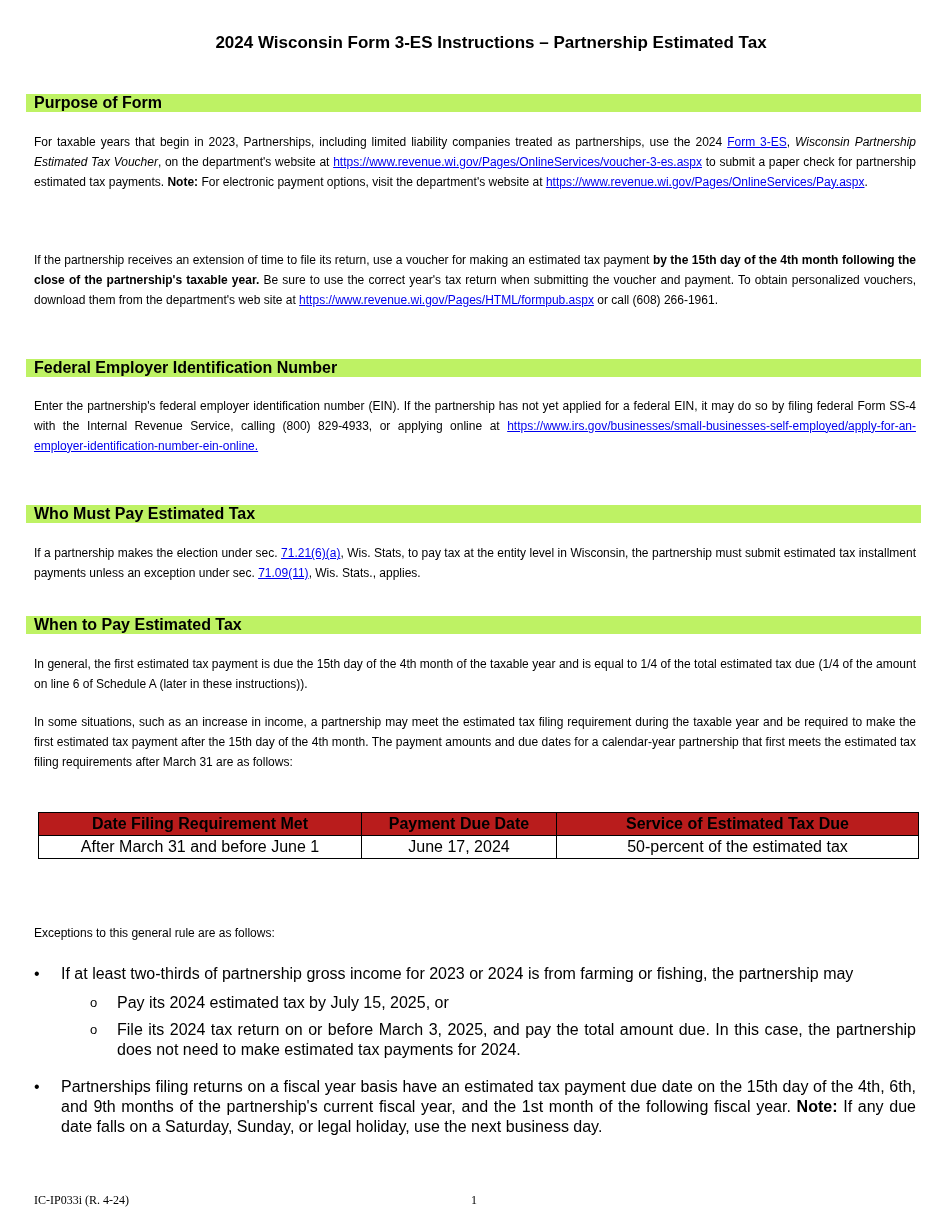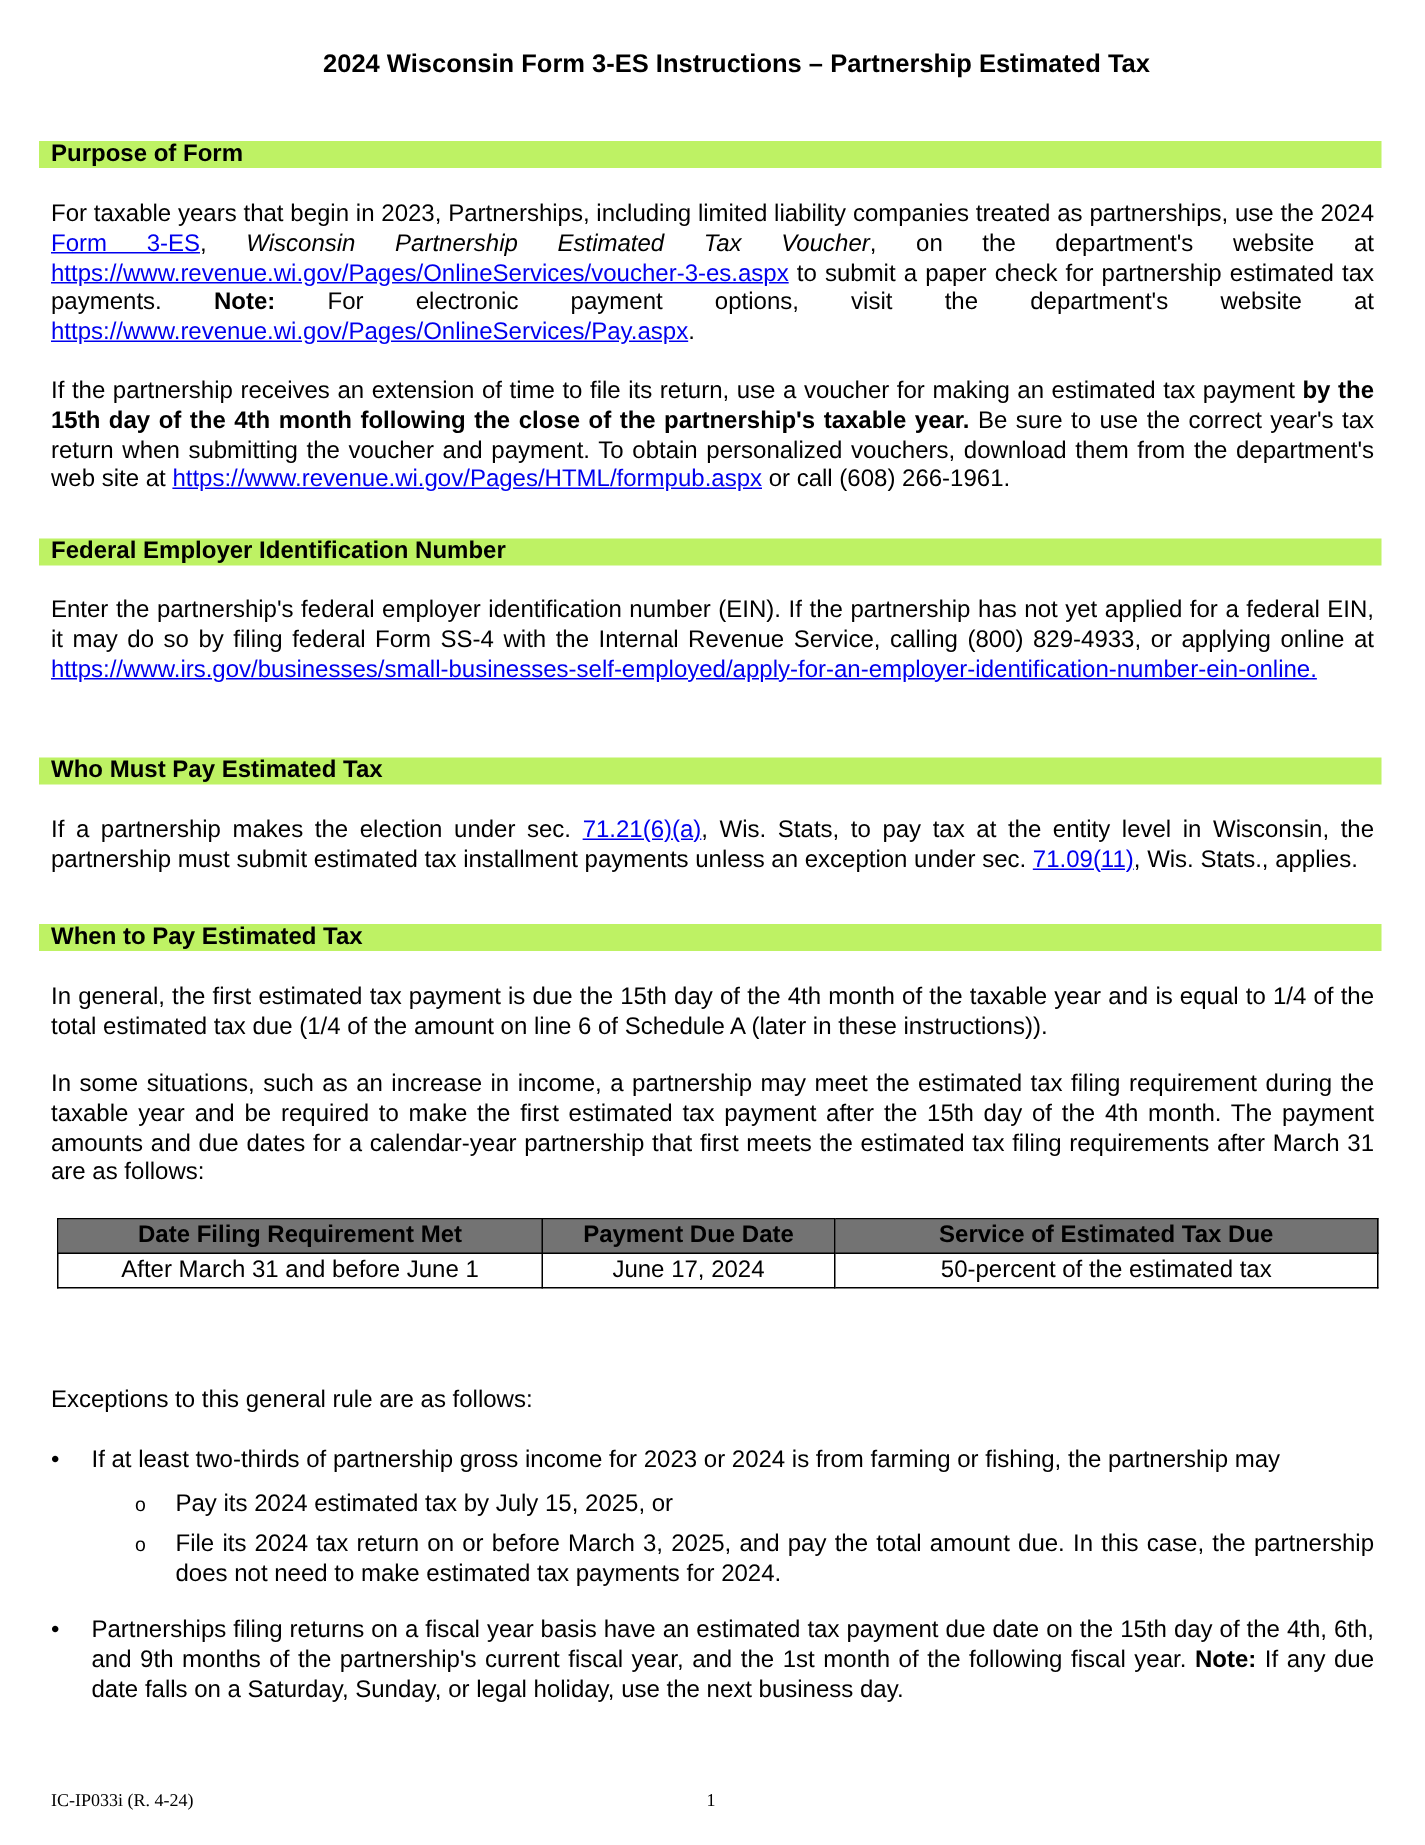--- a/index.html
+++ b/index.html
@@ -11,33 +11,33 @@
     position: absolute; top: 33px; left: 0; width: 950px; text-align: center;
     font-weight: bold; font-size: 17px; margin-left: 16px;
   }
   .section-bar {
     position: absolute; left: 26px; width: 895px; height: 18px;
     background: #bef264; font-weight: bold; font-size: 16px; line-height: 18px;
     padding-left: 8px; box-sizing: border-box;
   }
   .para {
     position: absolute; left: 34px; width: 882px; line-height: 19.8px;
-    text-align: justify; font-size: 16px;
+    text-align: justify; font-size: 12px;
   }
   a, .link { color: #0000ee; text-decoration: underline; }
   b { font-weight: bold; }
   table.due {
     position: absolute; left: 38px; top: 812px; width: 881px;
     border-collapse: collapse; font-size: 16px;
   }
   table.due th, table.due td {
     border: 1px solid #000; padding: 0 8px; height: 22px; line-height: 22px;
     text-align: center;
   }
-  table.due th { background: #737373; text-align: center; font-weight: bold; }
+  table.due th { background: #b91c1c; text-align: center; font-weight: bold; }
   table.due col.c1 { width: 323px; }
   table.due col.c2 { width: 195px; }
   .bullet {
     position: absolute; left: 34px; width: 882px; line-height: 19.8px; font-size: 16px;
   }
   .bullet .dot { position: absolute; left: 0; top: 0; }
   .bullet .txt { margin-left: 27px; text-align: justify; display: block; }
   .sub {
     position: absolute; left: 90px; width: 826px; line-height: 19.8px; font-size: 16px;
   }

